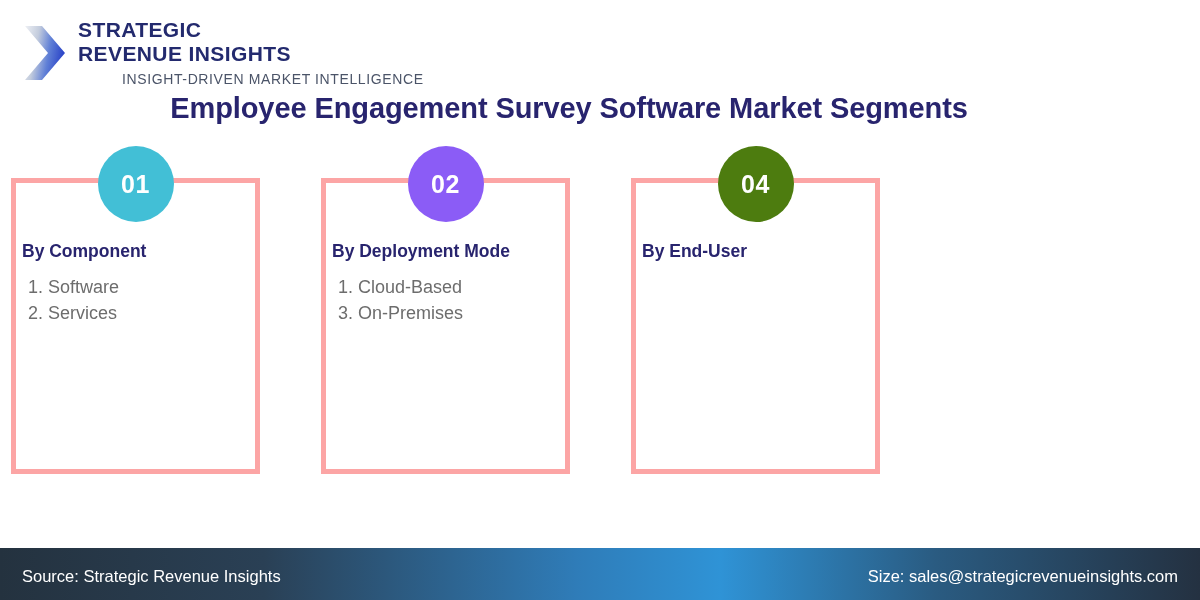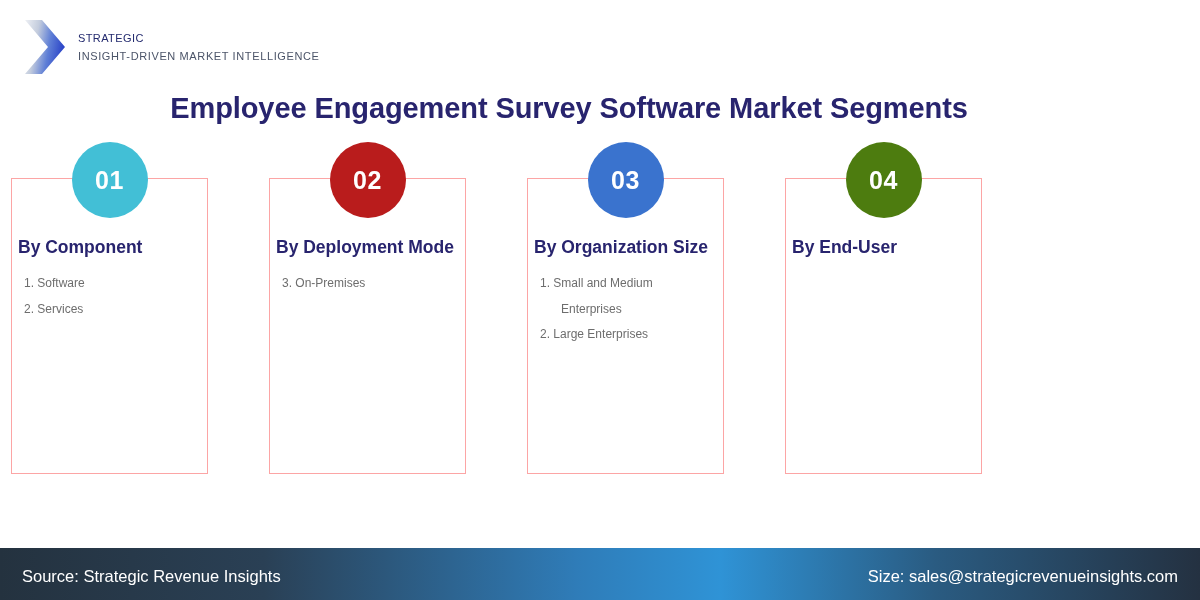--- a/index.html
+++ b/index.html
@@ -29,34 +29,35 @@
     height: 58px;
     flex: 0 0 auto;
   }
   .logo-text {
     display: flex;
     flex-direction: column;
     justify-content: center;
   }
   .logo-line1, .logo-line2 {
     font-family: "Liberation Sans", sans-serif;
-    font-weight: normal;
-    font-size: 11px;
+    font-weight: bold;
+    font-size: 21px;
     letter-spacing: 0.4px;
     color: #232a6e;
     line-height: 1.15;
     white-space: nowrap;
   }
   .logo-tagline {
     margin-top: 5px;
     font-family: "Liberation Sans", sans-serif;
-    font-size: 11px;
+    font-size: 14px;
     letter-spacing: 0.62px;
     color: #4b5468;
     white-space: nowrap;
+    margin-left: 44px;
   }
 
   
   .page-title {
     position: absolute;
     top: 92px;
     left: 0;
     width: 1138px;
     text-align: center;
     font-family: "Liberation Sans", sans-serif;
@@ -71,23 +72,23 @@
     position: absolute;
     top: 178px;
     left: 11px;
     width: 1179px;
     height: 297px;
     display: flex;
     gap: 61px;
   }
   .card {
     position: relative;
-    width: 197px;
+    width: 249px;
     height: 296px;
-    border: 1px solid #fca5a5;
+    border: 5px solid #fca5a5;
     background: #ffffff;
     box-sizing: border-box;
   }
   .badge {
     position: absolute;
     top: -37px;
     left: 50%;
     transform: translateX(-50%);
     width: 76px;
     height: 76px;
@@ -116,21 +117,21 @@
     position: absolute;
     top: 92px;
     left: 12px;
     right: 10px;
     margin: 0;
     padding: 0;
     list-style: none;
   }
   .card-list li {
     font-family: "Liberation Sans", sans-serif;
-    font-size: 12px;
+    font-size: 18px;
     color: #6d6d6d;
     line-height: 25.5px;
     padding-left: 21px;
     text-indent: -21px;
   }
 
   
   .footer {
     position: absolute;
     left: 0;
@@ -166,53 +167,47 @@
         <stop offset="0%" stop-color="#eef0f4"></stop>
         <stop offset="35%" stop-color="#c3ccdd"></stop>
         <stop offset="68%" stop-color="#5f7fd6"></stop>
         <stop offset="100%" stop-color="#2f49c9"></stop>
       </linearGradient>
     </defs>
     <path d="M3 2 L20 2 L43 29 L20 56 L3 56 L26 29 Z" fill="url(#chevGrad)"></path>
   </svg>
   <div class="logo-text">
     <div class="logo-line1">STRATEGIC</div>
+    <div class="logo-line2">REVENUE INSIGHTS</div>
     <div class="logo-tagline">INSIGHT-DRIVEN MARKET INTELLIGENCE</div>
   </div>
 </div>
 
 <div class="page-title">Employee Engagement Survey Software Market Segments</div>
 
 <div class="cards">
 
   <div class="card">
     <div class="badge" style="background: rgb(66, 191, 214);">01</div>
     <div class="card-title">By Component</div>
     <ul class="card-list">
       <li>1. Software</li>
       <li>2. Services</li>
     </ul>
   </div>
 
   <div class="card">
-    <div class="badge" style="background: #b91c1c;">02</div>
+    <div class="badge" style="background: #8b5cf6;">02</div>
     <div class="card-title">By Deployment Mode</div>
     <ul class="card-list">
+      <li>1. Cloud-Based</li>
       <li>3. On-Premises</li>
     </ul>
   </div>
 
-  <div class="card">
-    <div class="badge" style="background: rgb(58, 115, 206);">03</div>
-    <div class="card-title">By Organization Size</div>
-    <ul class="card-list">
-      <li>1. Small and Medium Enterprises</li>
-      <li>2. Large Enterprises</li>
-    </ul>
-  </div>
 
   <div class="card">
     <div class="badge" style="background: #4d7c0f;">04</div>
     <div class="card-title">By End-User</div>
   </div>
 
 </div>
 
 <div class="footer">
   <div class="footer-text">Source: Strategic Revenue Insights</div>

